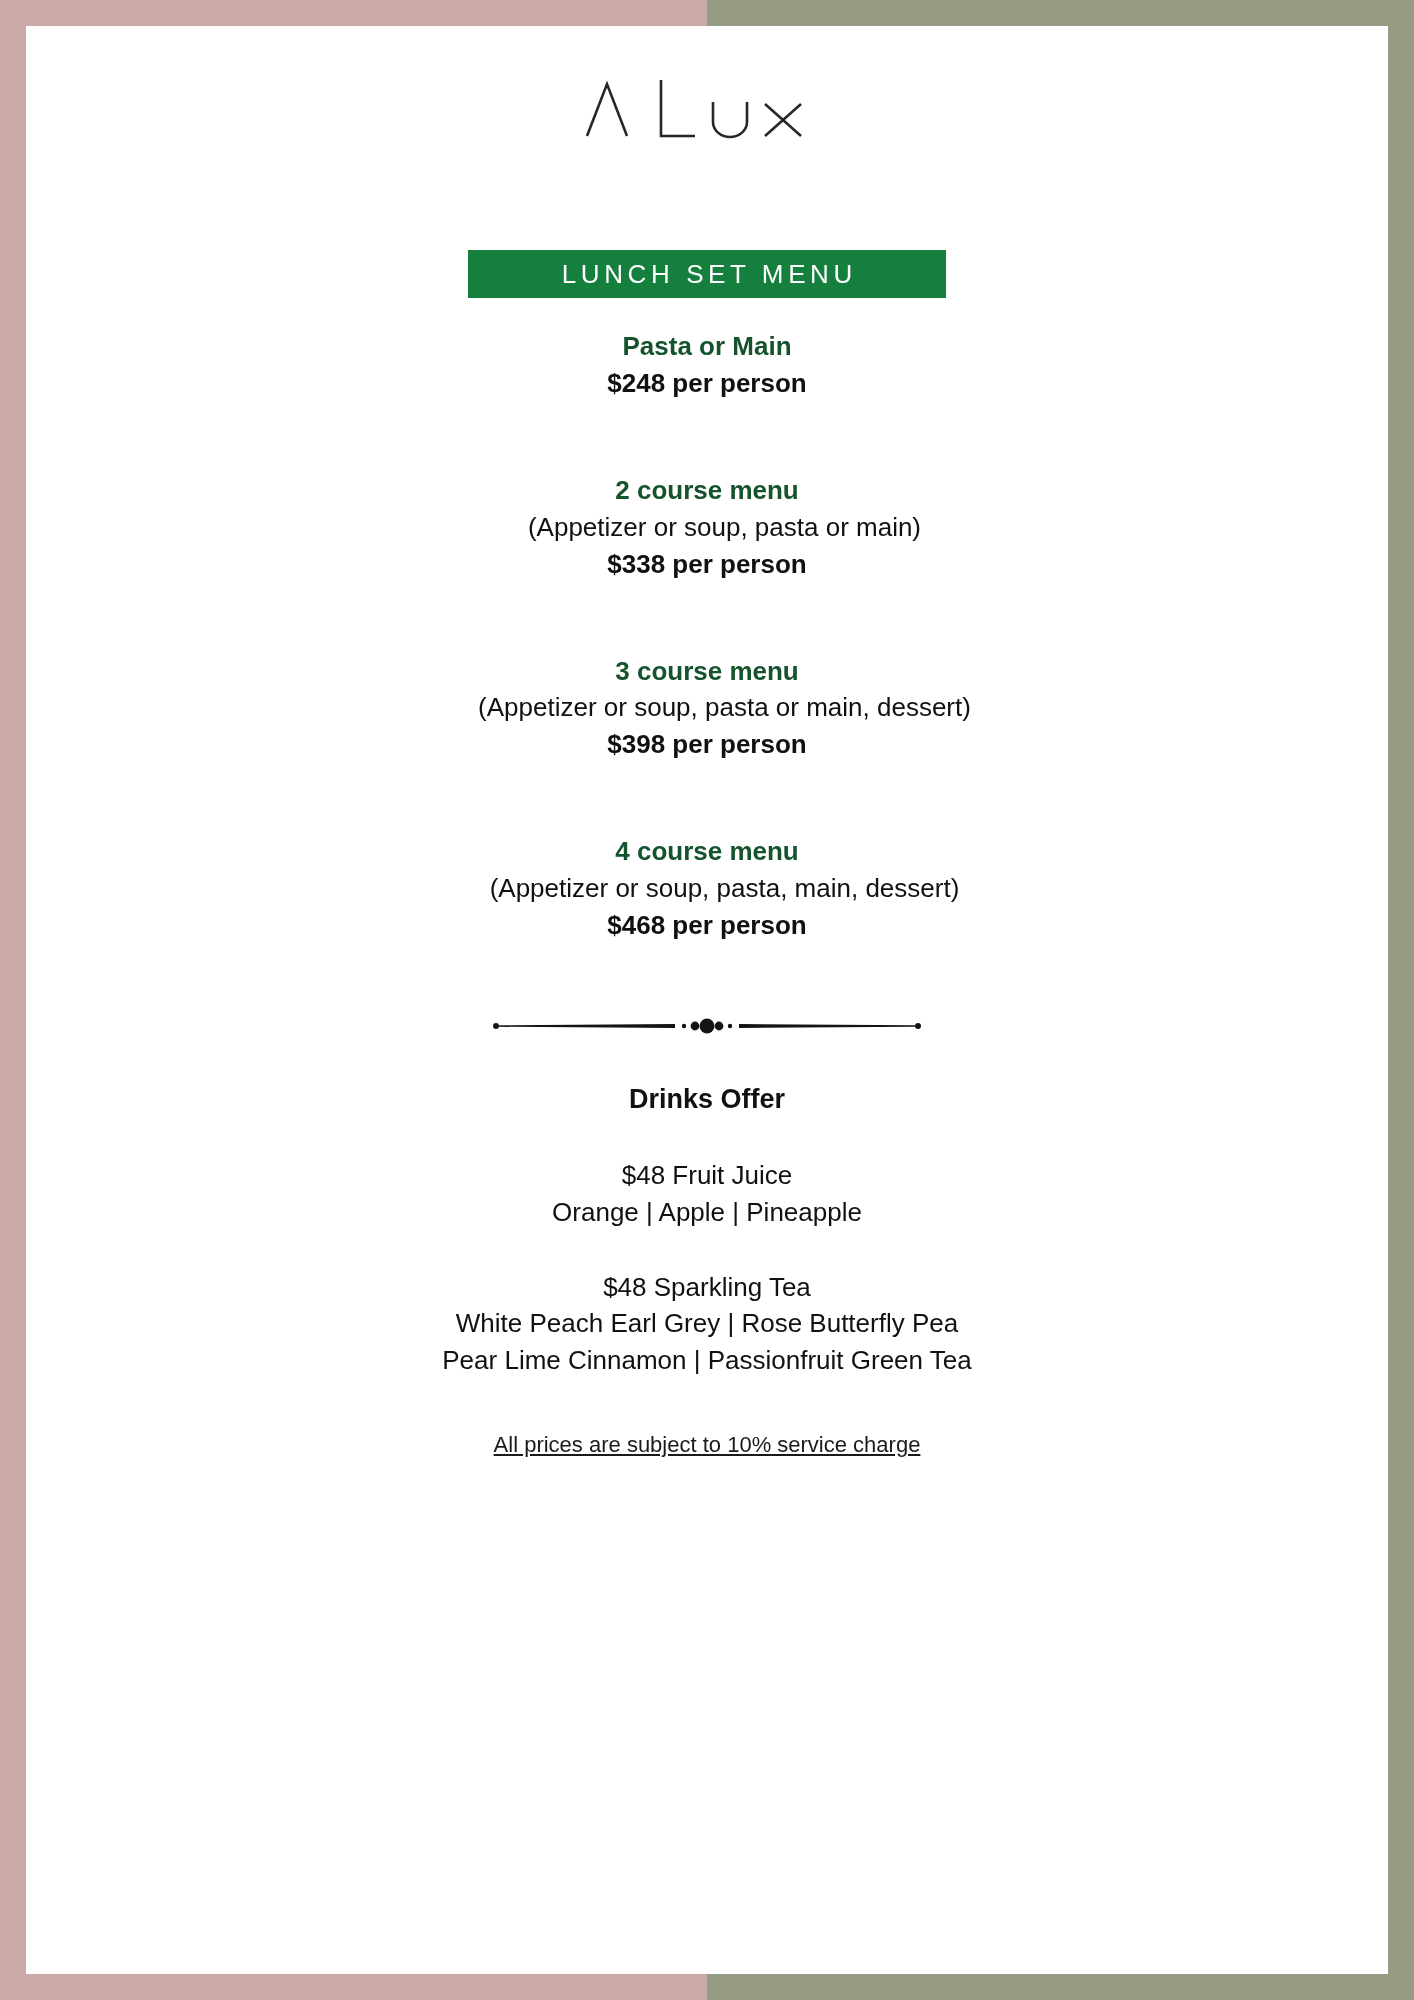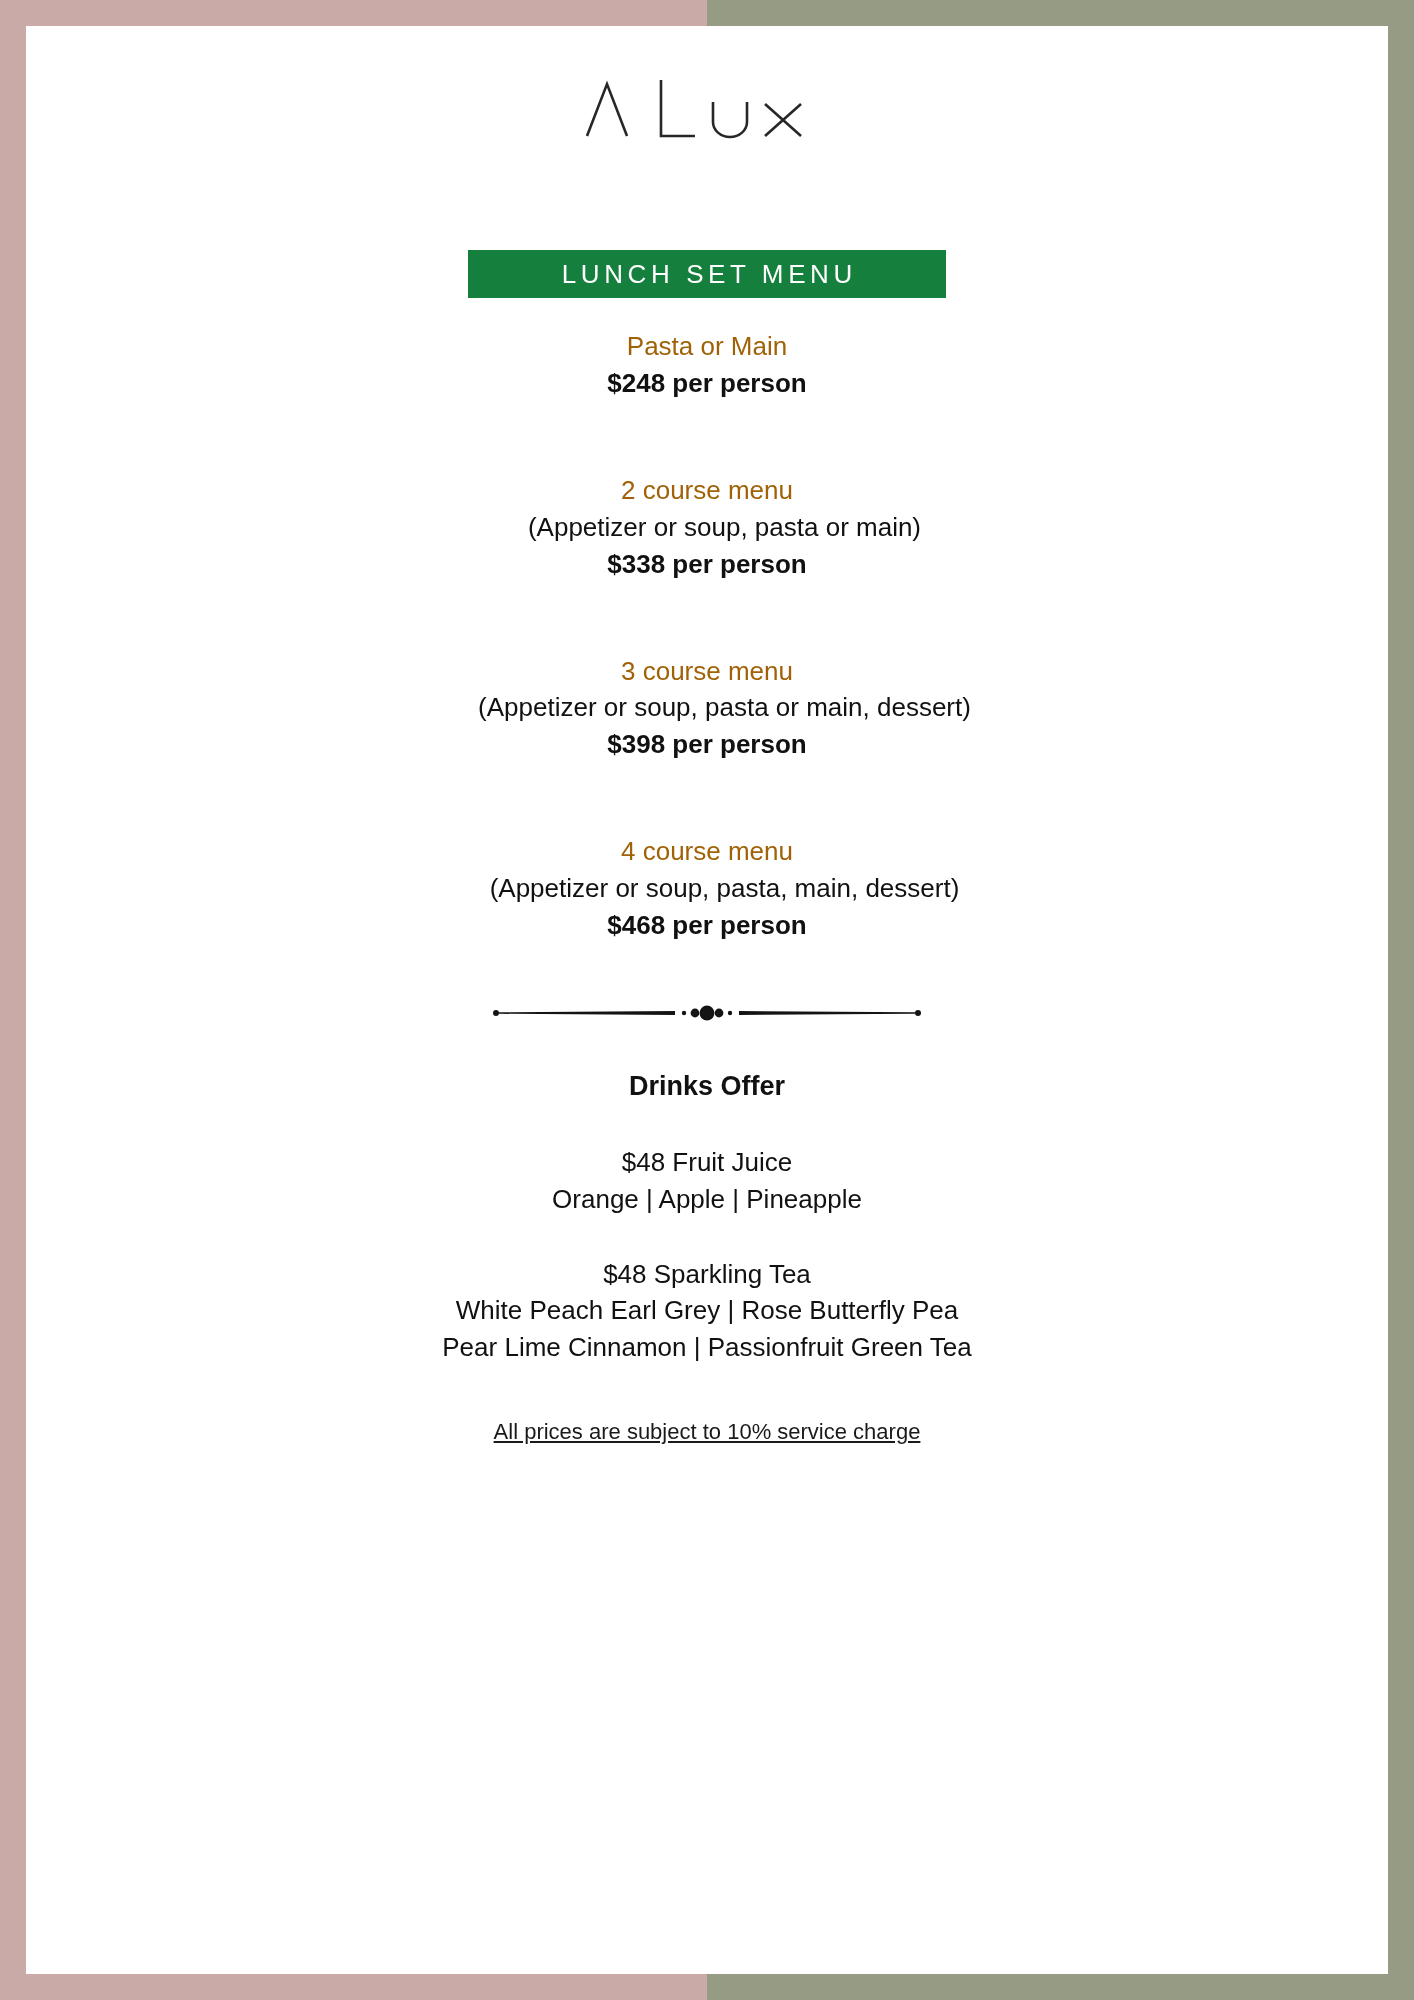--- a/index.html
+++ b/index.html
@@ -104,27 +104,27 @@
     flex-direction: column;
     align-items: center;
     margin-top: 30px;
   }
   .menu-block {
     width: 100%;
     text-align: center;
     margin-bottom: 70px;
   }
   .menu-block:last-child {
-    margin-bottom: 0;
+    margin-bottom: 13px;
   }
   .menu-line {
     font-size: 26px;
-    color: #a16207;
-    line-height: 1.42;
-    font-weight: 400;
+    color: #14532d;
+    line-height: 1.42;
+    font-weight: 700;
   }
   .menu-desc {
     font-size: 26px;
     color: #111111;
     line-height: 1.42;
     font-weight: 400;
     padding-left: 35px;
   }
   .menu-price {
     font-size: 26px;

